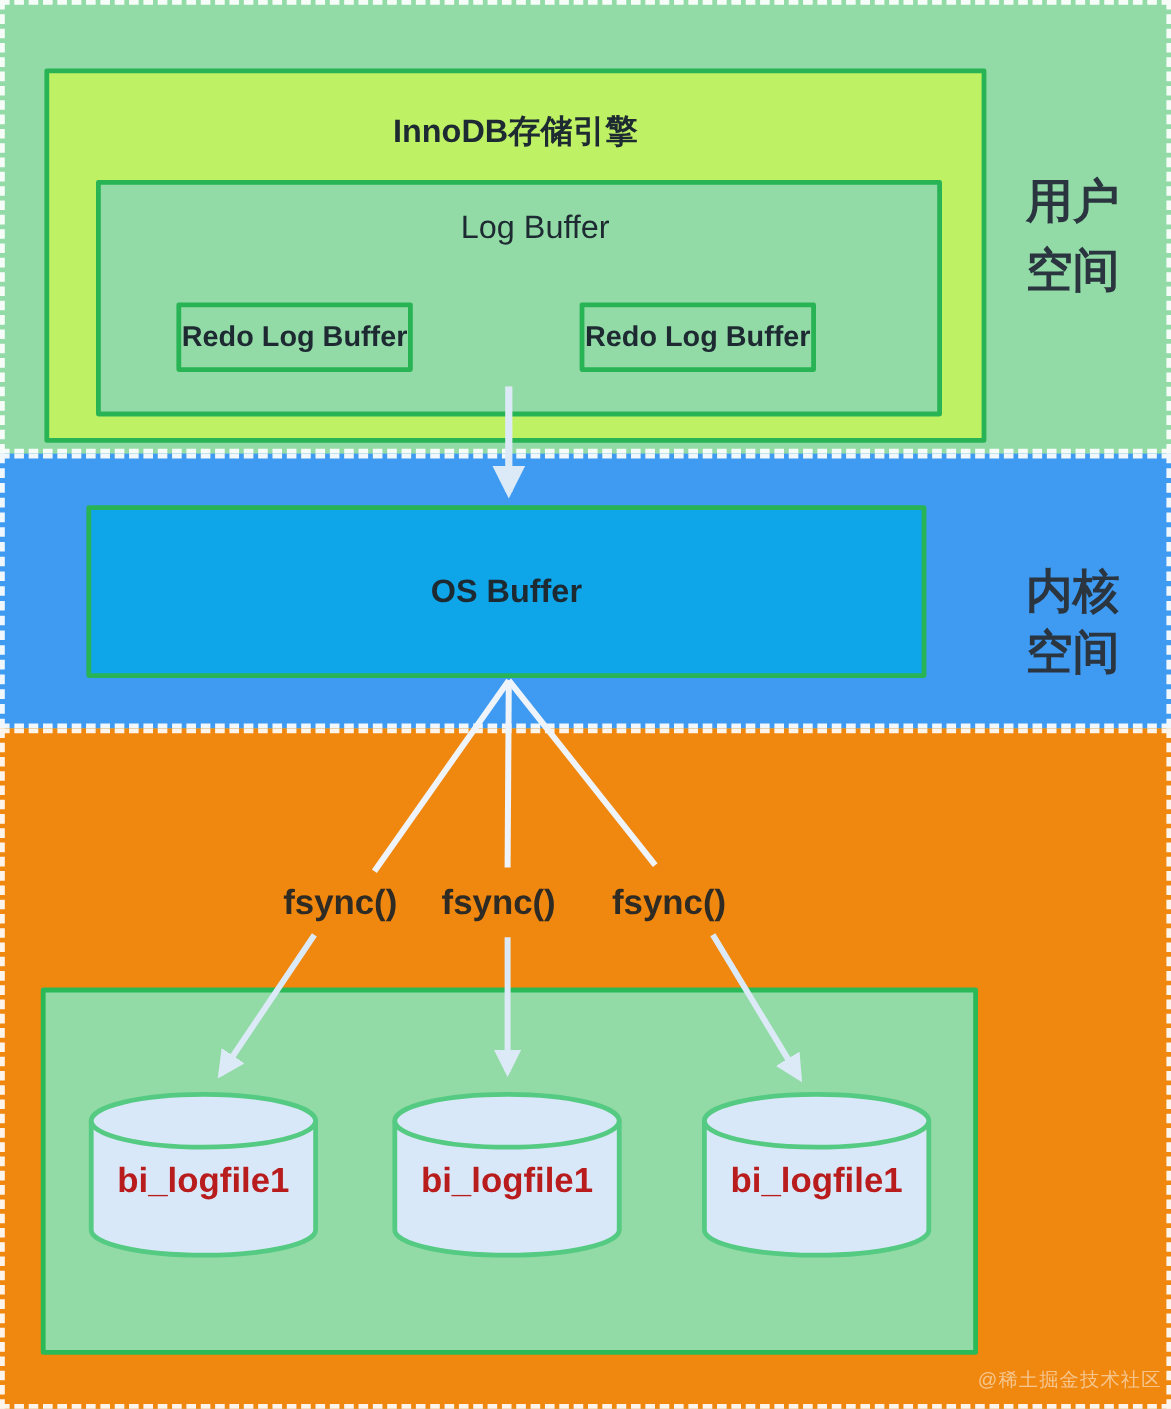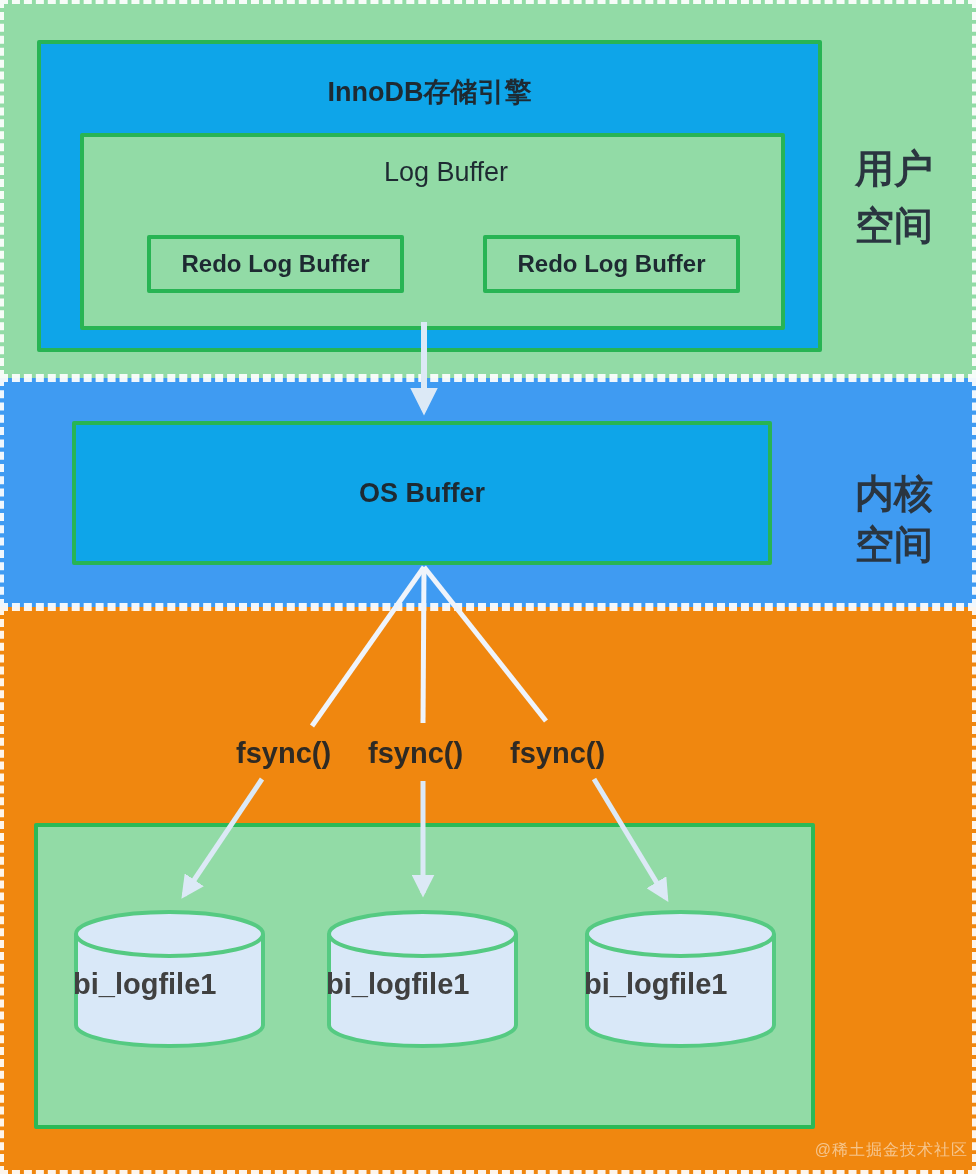--- a/index.html
+++ b/index.html
@@ -14,32 +14,32 @@
     position: absolute;
     left: 0; width: 976px;
     border: 4px dashed rgba(255,255,255,0.92);
   }
   #sec-user   { top: 0;    height: 378px; background: #92DBA6; }
   #sec-kernel { top: 378px; height: 229px; background: #3F9BF2; }
   #sec-disk   { top: 607px; height: 567px; background: #F0870F; }
 
   .gbox { position: absolute; border: 4px solid #28B454; border-radius: 2px; }
 
-  #innodb-box { left: 33px; top: 36px; width: 785px; height: 312px; background: #0ea5e9; }
+  #innodb-box { left: 33px; top: 53px; width: 785px; height: 312px; background: #bef264; }
   #innodb-title {
     position: absolute; left: 0; top: 30px; width: 100%;
     text-align: center; font-size: 27px; font-weight: bold; color: #1E2A32;
   }
   #logbuffer-box { left: 72px; top: 124px; width: 705px; height: 197px; background: #92DBA6; }
   #logbuffer-title {
     position: absolute; left: 0; top: 20px; width: 100%;
     text-align: center; font-size: 27px; font-weight: normal; color: #1E2A32; padding-left: 27px;
   }
   .redo-box {
-    position: absolute; top: 222px; width: 257px; height: 58px;
+    position: absolute; top: 222px; width: 197px; height: 58px;
     background: #92DBA6; border: 4px solid #28B454; border-radius: 2px;
     display: flex; align-items: center; justify-content: center;
     font-size: 24px; font-weight: bold; color: #1E2A32;
   }
   #redo-box-1 { left: 135px; }
   #redo-box-2 { left: 471px; }
 
   .region-label {
     position: absolute; width: 80px; text-align: center;
     font-size: 39px; font-weight: 600; color: #2A3540;
@@ -68,21 +68,21 @@
 
   .cylinder {
     position: absolute; top: 908px; width: 193px; height: 142px;
   }
   #cyl-1 { left: 73px; }
   #cyl-2 { left: 326px; }
   #cyl-3 { left: 584px; }
   .cylinder svg { position: absolute; left: 0; top: 0; }
   .cylinder-label {
     position: absolute; left: 0; top: 60px; width: 100%;
-    font-size: 29px; font-weight: bold; color: #404040;
+    text-align: center; font-size: 29px; font-weight: bold; color: #b91c1c;
   }
 
   #arrow-layer {
     position: absolute; left: 0; top: 0; width: 976px; height: 1174px;
     z-index: 10; pointer-events: none;
   }
 
   #watermark {
     position: absolute; right: 8px; top: 1140px; z-index: 11;
     font-size: 16px; color: rgba(250,248,244,0.55); letter-spacing: 1px;

